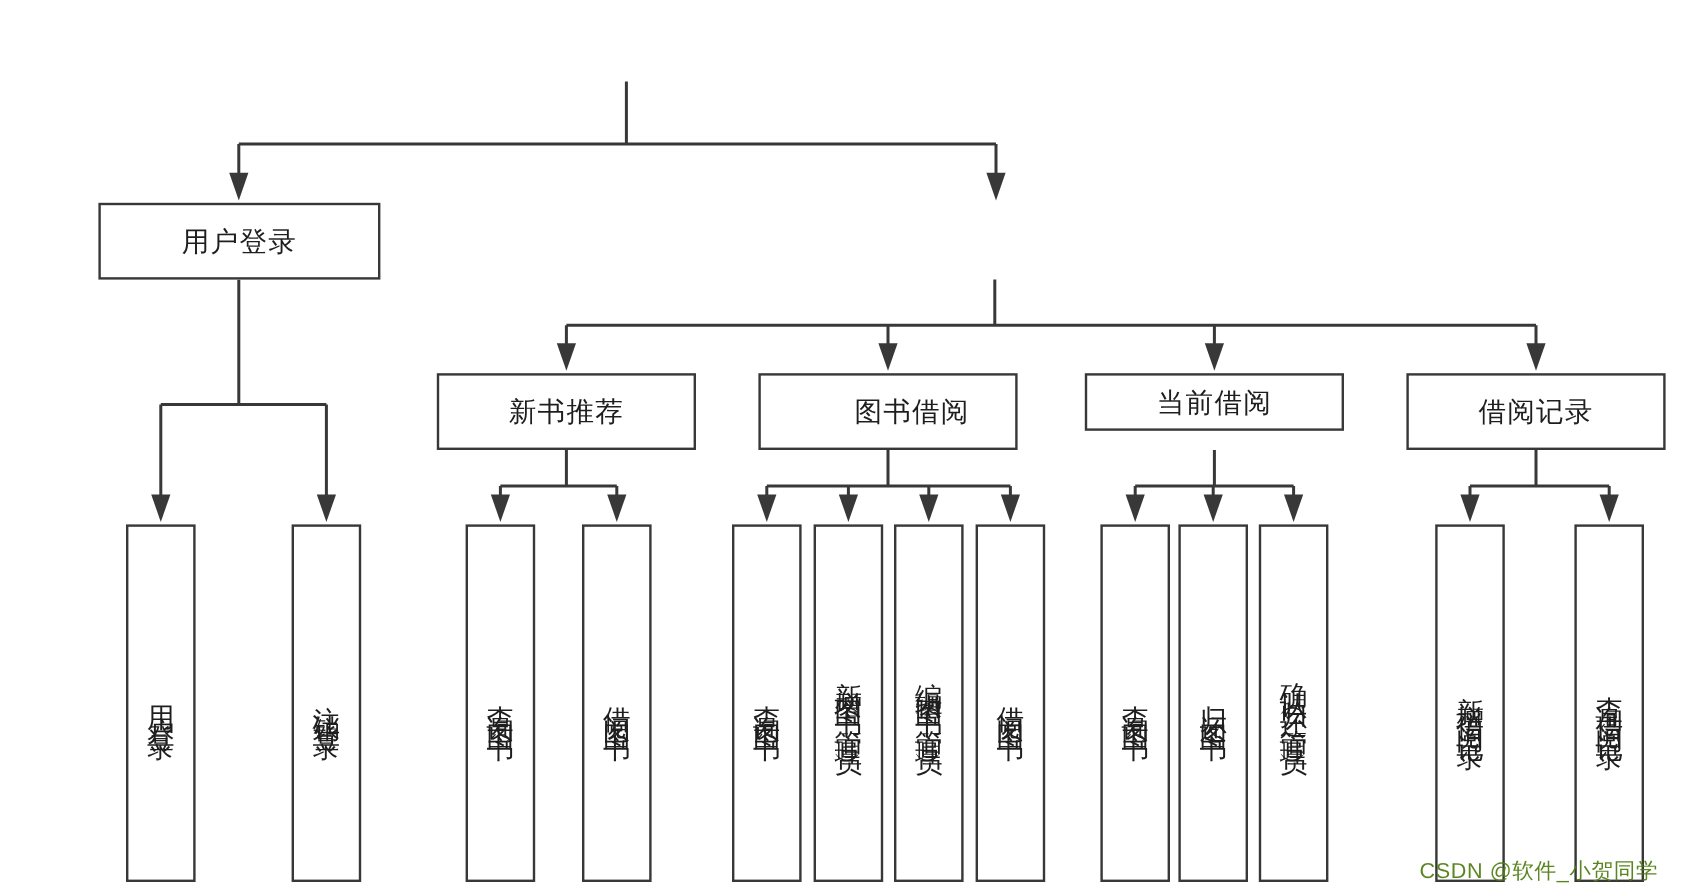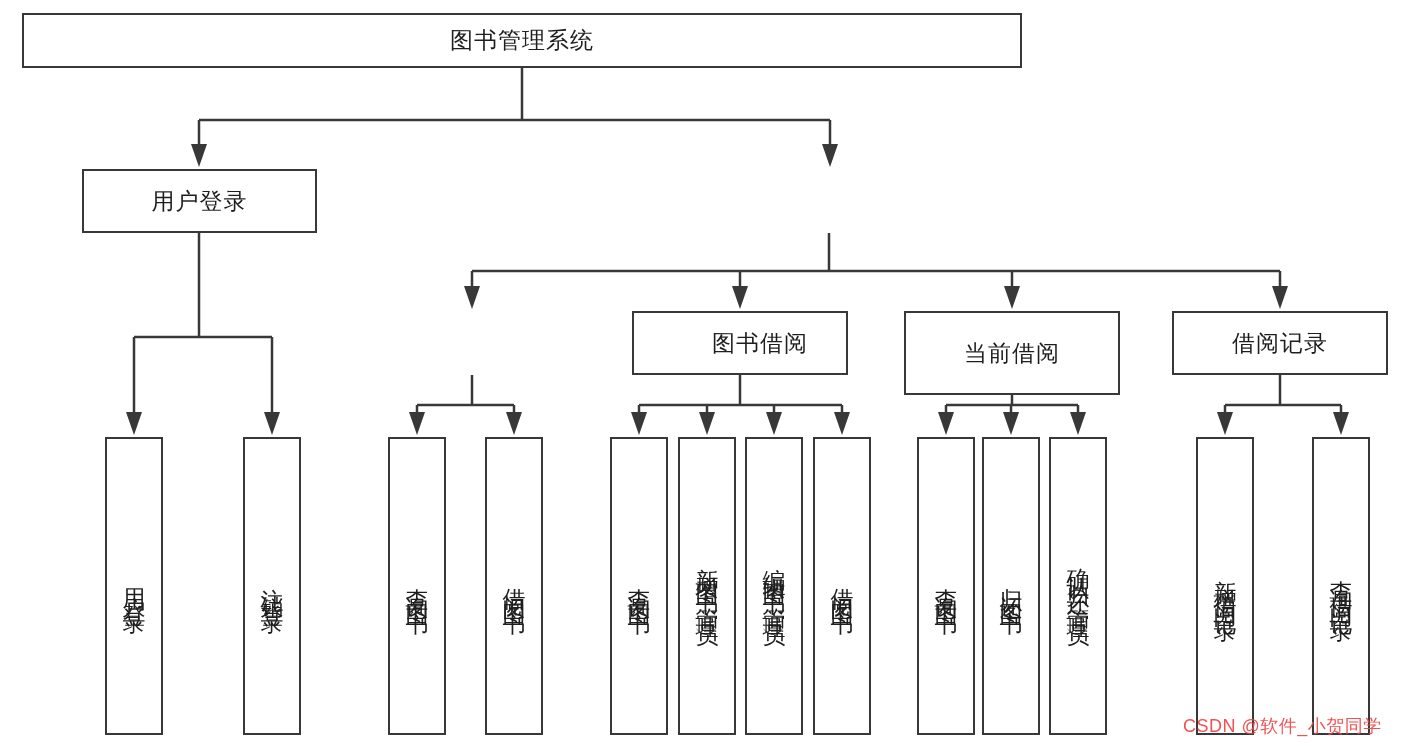--- a/index.html
+++ b/index.html
@@ -41,21 +41,21 @@
     writing-mode: vertical-rl;
     text-orientation: mixed;
     letter-spacing: 8px;
     white-space: normal;
   }
   .watermark {
     position: absolute;
     left: 1183px;
     top: 714px;
     font-size: 18px;
-    color: #ef4444;
+    color: #4d7c0f;
     opacity: 0.92;
     letter-spacing: 0.5px;
     z-index: 3;
     white-space: nowrap;
   }
 </style>
 </head>
 <body>
 
 <div id="stage">
@@ -86,26 +86,26 @@
       <polygon points="766,412 782,412 774,435"></polygon>
       <polygon points="834,412 850,412 842,435"></polygon>
       <polygon points="938,412 954,412 946,435"></polygon>
       <polygon points="1003,412 1019,412 1011,435"></polygon>
       <polygon points="1070,412 1086,412 1078,435"></polygon>
       <polygon points="1217,412 1233,412 1225,435"></polygon>
       <polygon points="1333,412 1349,412 1341,435"></polygon>
     </g>
   </svg>
 
-  <div class="node" style="left:22px; top:13px; width:1000px; height:55px;">图书管理系统</div>
 
   <div class="node" style="left:82px; top:169px; width:235px; height:64px;">用户登录</div>
 
+  <div class="node" style="left:364px; top:311px; width:216px; height:64px;">新书推荐</div>
   <div class="node" style="left:632px; top:311px; width:216px; height:64px;padding-left:40px;">图书借阅</div>
-  <div class="node" style="left:904px; top:311px; width:216px; height:84px;">当前借阅</div>
+  <div class="node" style="left:904px; top:311px; width:216px; height:48px;">当前借阅</div>
   <div class="node" style="left:1172px; top:311px; width:216px; height:64px;">借阅记录</div>
 
   <div class="node vert" style="left:105px; top:437px; width:58px; height:298px;">用户登录</div>
   <div class="node vert" style="left:243px; top:437px; width:58px; height:298px;">注销登录</div>
 
   <div class="node vert" style="left:388px; top:437px; width:58px; height:298px;">查询图书</div>
   <div class="node vert" style="left:485px; top:437px; width:58px; height:298px;">借阅图书</div>
 
   <div class="node vert" style="left:610px; top:437px; width:58px; height:298px;">查询图书</div>
   <div class="node vert" style="left:678px; top:437px; width:58px; height:298px;">新增图书（管理员）</div>

